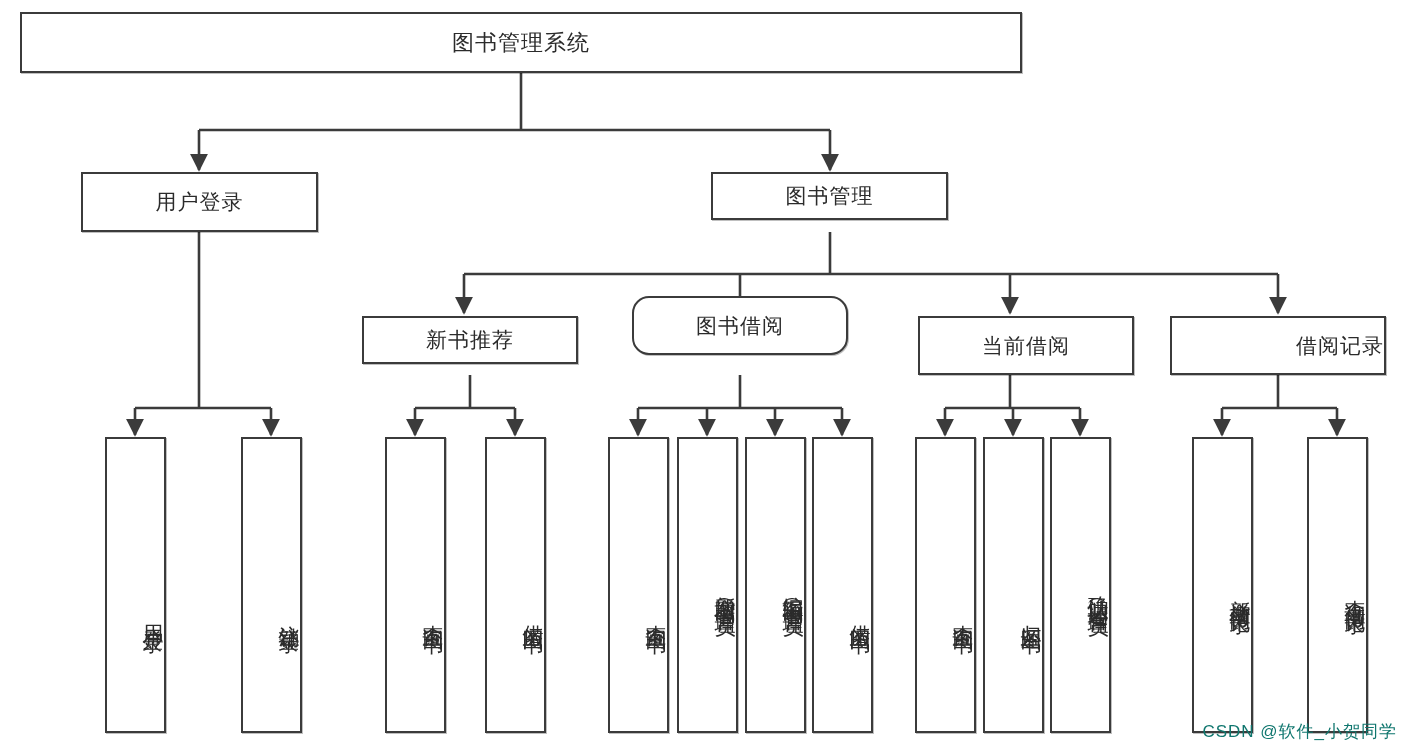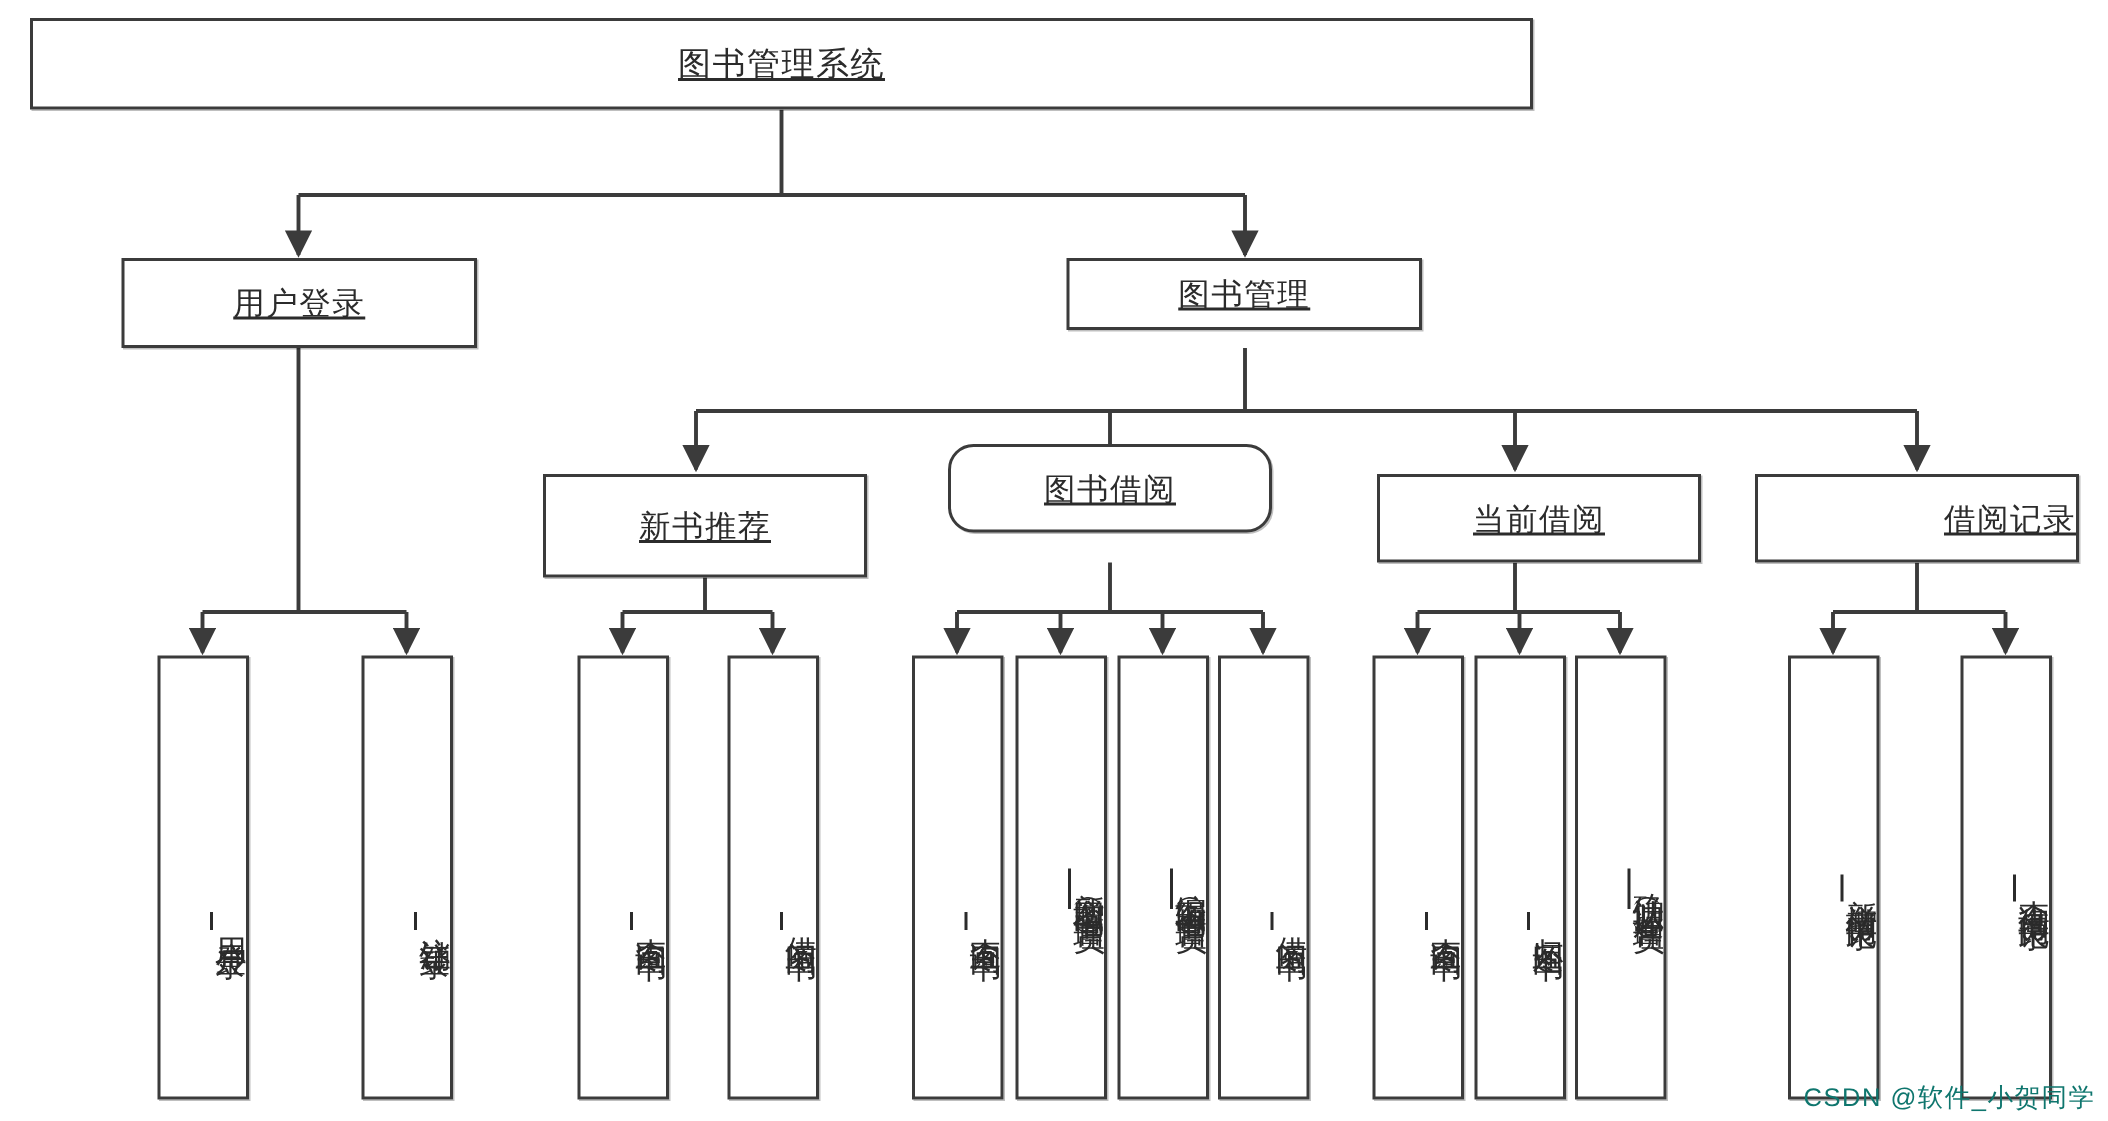--- a/index.html
+++ b/index.html
@@ -16,21 +16,20 @@
   .node{
     position:absolute;
     box-sizing:border-box;
     background:#ffffff;
     border:2px solid #3b3b3b;
     display:flex;
     align-items:center;
     justify-content:center;
     color:#2b2b2b;
     z-index:2;
-    text-decoration:underline;
   }
   
   .node.h{
     font-size:21px;
     letter-spacing:1px;
     box-shadow:1px 1px 0 rgba(0,0,0,.25);
   }
   .node.root{font-size:22px;}
   
   .node.v{
@@ -124,21 +123,21 @@
     <span>图书管理系统</span>
   </div>
 
   <div class="node h" style="left:81px;top:172px;width:237px;height:60px;">
     <span>用户登录</span>
   </div>
   <div class="node h" style="left:711px;top:172px;width:237px;height:48px;">
     <span>图书管理</span>
   </div>
 
-  <div class="node h" style="left:362px;top:316px;width:216px;height:69px;">
+  <div class="node h" style="left:362px;top:316px;width:216px;height:48px;">
     <span>新书推荐</span>
   </div>
   <div class="node h" style="left:632px;top:296px;width:216px;height:59px;border-radius:17px;">
     <span>图书借阅</span>
   </div>
   <div class="node h" style="left:902px;top:316px;width:216px;height:59px;margin-left:16px;">
     <span>当前借阅</span>
   </div>
   <div class="node h" style="left:1170px;top:316px;width:216px;height:59px;justify-content:flex-end;">
     <span>借阅记录</span>

